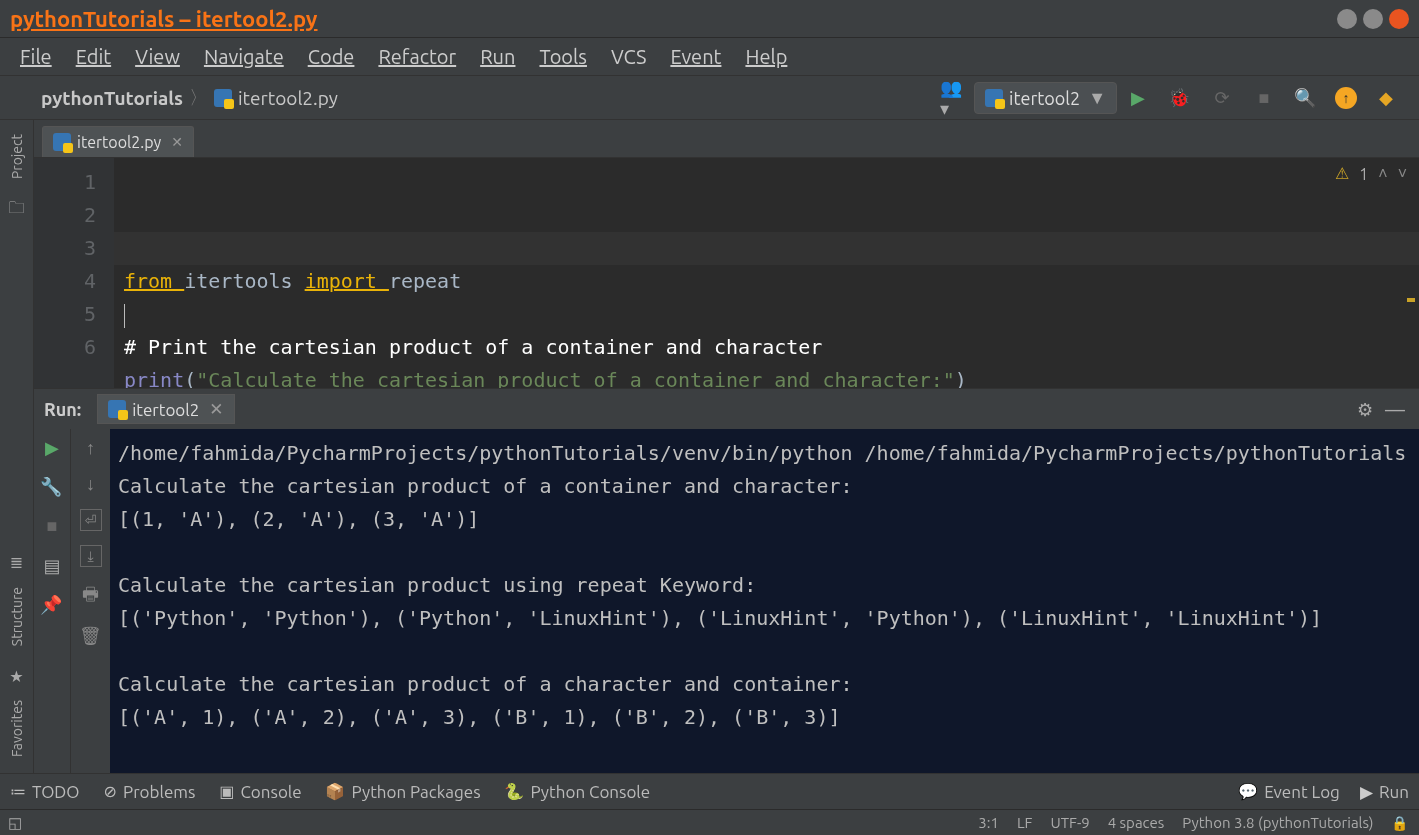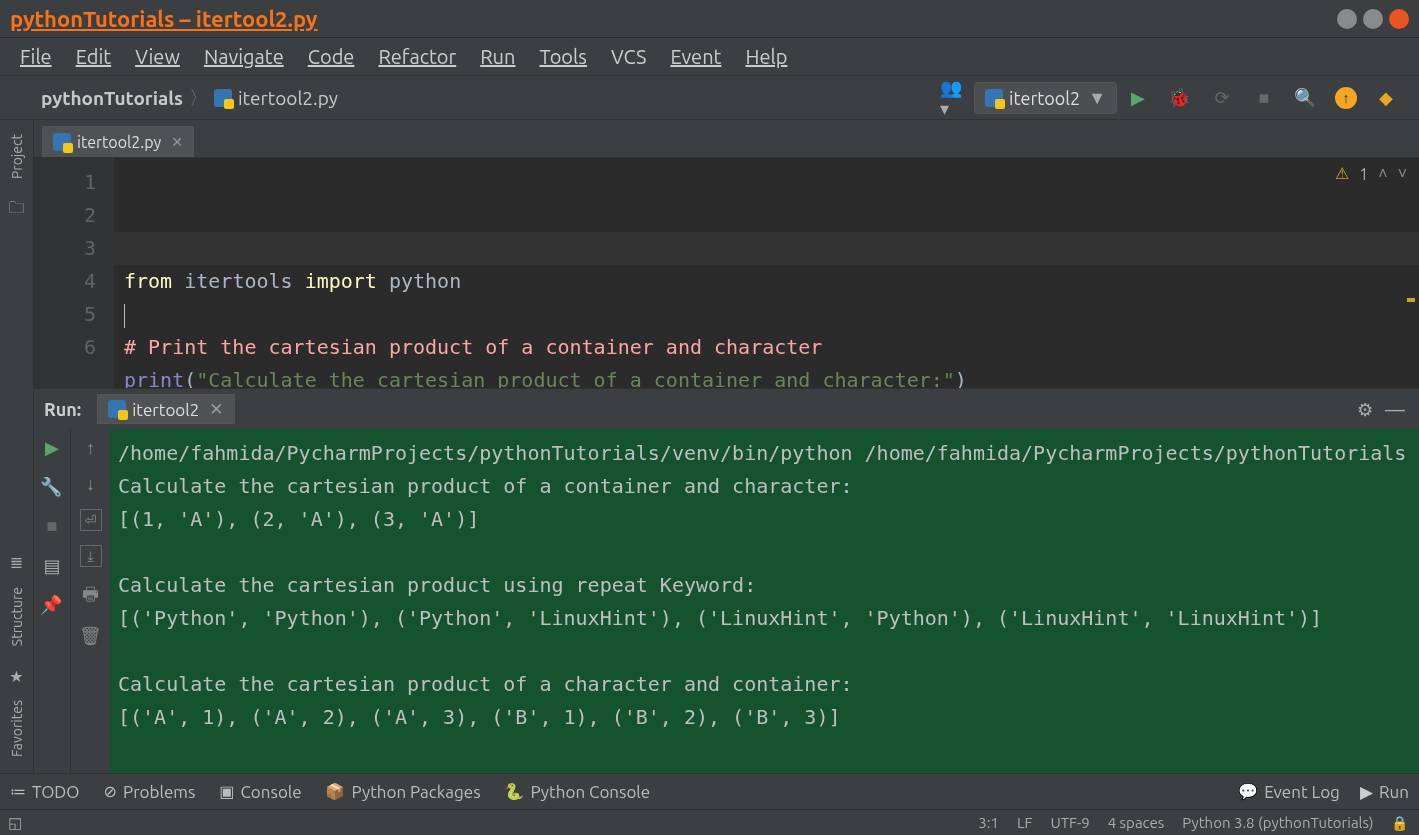--- a/index.html
+++ b/index.html
@@ -95,36 +95,36 @@
 
 .editor-area { flex: 0 0 230px; display:flex; background:#2b2b2b; overflow:hidden; position:relative;}
 .gutter {
   width:80px; background:#313335; color:#606366; font-family:"DejaVu Sans Mono","Consolas",monospace;
   font-size:20px; text-align:right; padding:8px 18px 8px 0; line-height:33px;
 }
 .code {
   flex:1; font-family:"DejaVu Sans Mono","Consolas",monospace; font-size:20px;
   padding:8px 0 8px 10px; line-height:33px; white-space:pre; position:relative; color:#a9b7c6;
 }
-.c-comment { color:#fca5a5;text-align:center; }
-.c-kw { color:#fef9c3; }
+.c-comment { color:#ffffff;text-align:center; }
+.c-kw { color:#eab308;text-decoration:underline; }
 .c-str { color:#6a8759; }
 .c-builtin { color:#8888c6;margin-top:36px; }
 .c-ident { color:#a9b7c6; }
 .caret-line { position:absolute; left:0; right:0; height:33px; background:#323232; top:74px; }
 .cursor { display:inline-block; width:1px; height:24px; background:#bbb; vertical-align:middle; }
 
 .editor-overlay { position:absolute; top:6px; right:12px; display:flex; align-items:center; gap:10px; color:#aaa; font-size:16px;}
 .warn-ic { color:#c9a227; }
 .small-chev { color:#888; cursor:pointer; }
 
 .error-stripe { position:absolute; right:2px; top:0; bottom:0; width:12px; }
 .err-mark { position:absolute; right:2px; width:8px; height:4px; background:#c9a227; }
 
-.run-panel { flex:1; display:flex; flex-direction:column; background:#14532d; border-top:1px solid #323232; min-height:0;}
+.run-panel { flex:1; display:flex; flex-direction:column; background:#0f172a; border-top:1px solid #323232; min-height:0;}
 .run-header { height:40px; background:#3c3f41; display:flex; align-items:center; padding:0 10px;}
 .run-header .lbl { font-size:18px; color:#ccc; margin-right:16px; font-weight:bold;}
 .run-tab { background:#4e5254; padding:4px 10px; display:flex; align-items:center; font-size:17px; color:#ddd; border:1px solid #555;}
 .run-tab .close-x { margin-left:10px; color:#999; }
 .run-header-spacer { flex:1; }
 .gear { color:#aaa; font-size:18px; margin:0 8px; }
 .min-ic { color:#aaa; font-size:20px; margin:0 4px; }
 
 .run-body { flex:1; display:flex; min-height:0; }
 .run-left-tools { width:36px; background:#3c3f41; display:flex; flex-direction:column; align-items:center; padding-top:8px; gap:18px;}
@@ -242,21 +242,21 @@
         <div>1</div>
         <div>2</div>
         <div>3</div>
         <div>4</div>
         <div>5</div>
         <div>6</div>
       </div>
       <div class="code">
         <div class="caret-line"></div>
 <span class="c-comment"># Import product from itertools</span>
-<span class="c-kw">from </span><span class="c-ident">itertools </span><span class="c-kw">import </span><span class="c-ident">python</span>
+<span class="c-kw">from </span><span class="c-ident">itertools </span><span class="c-kw">import </span><span class="c-ident">repeat</span>
 <span class="cursor"></span>
 <span class="c-comment"># Print the cartesian product of a container and character</span>
 <span class="c-builtin">print</span><span>(</span><span class="c-str">"Calculate the cartesian product of a container and character:"</span><span>)</span>
 
       </div>
       <div class="editor-overlay">
         <span class="warn-ic">⚠</span>
         <span>1</span>
         <span class="small-chev">˄</span>
         <span class="small-chev">˅</span>

